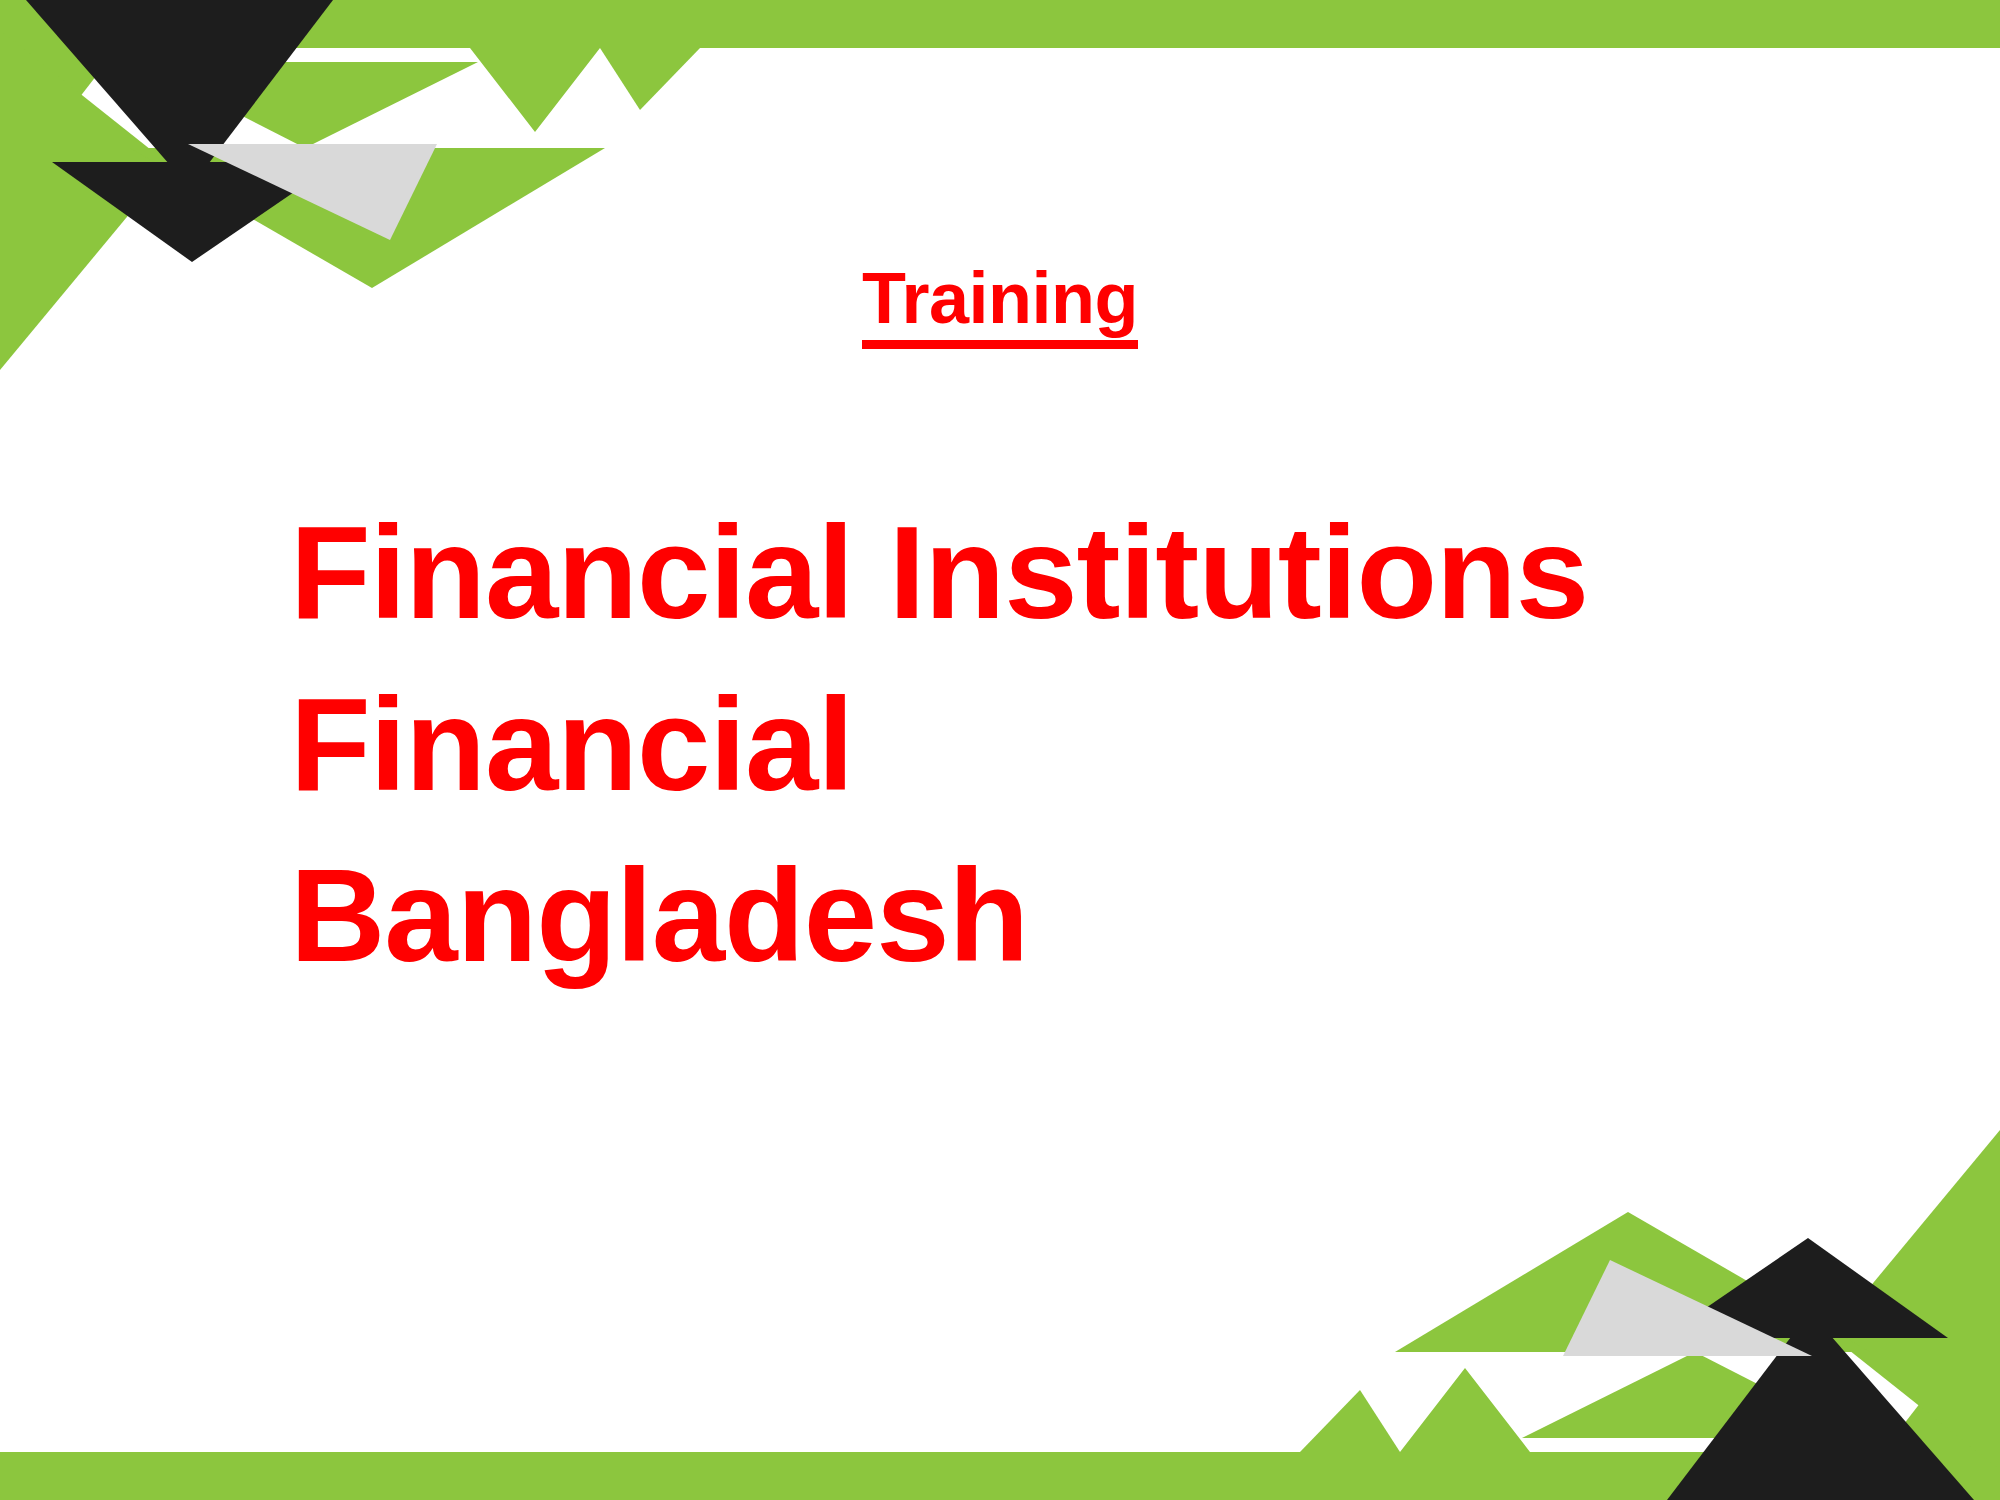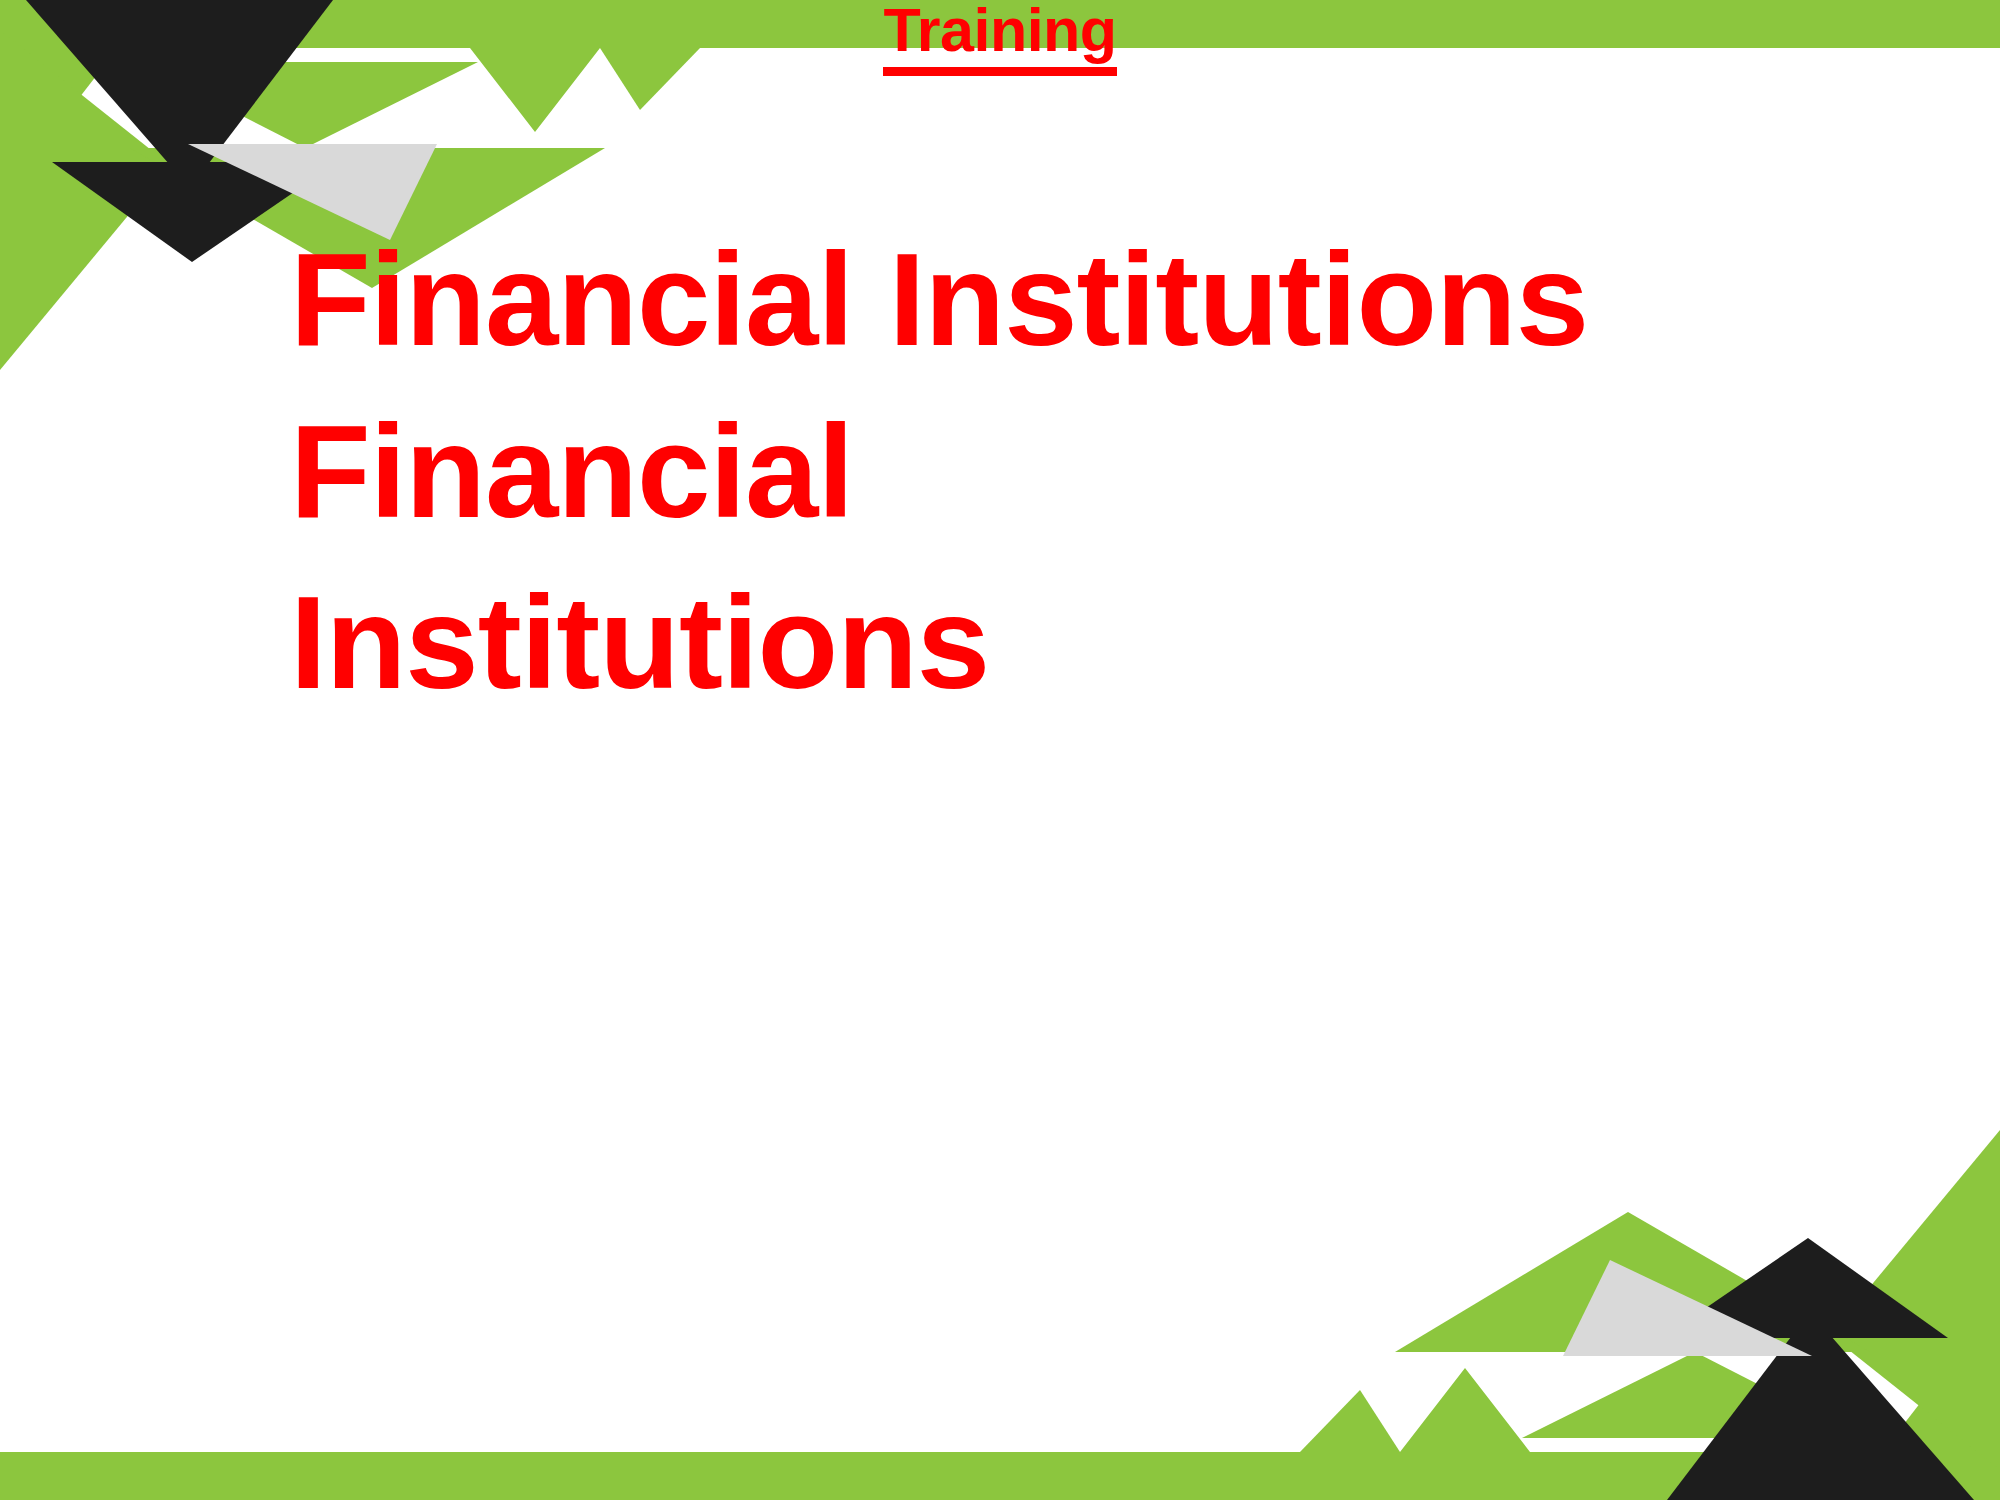--- a/index.html
+++ b/index.html
@@ -32,22 +32,23 @@
     left: 0;
     top: 0;
     width: 2000px;
     height: 1500px;
     display: flex;
     flex-direction: column;
     align-items: center;
   }
 
   .kicker {
+    margin-top: 262px;
     color: #FF0000;
-    font-size: 61px;
+    font-size: 72px;
     font-weight: bold;
     line-height: 1.0;
     letter-spacing: -0.5px;
     text-align: center;
     border-bottom: 9px solid #FF0000;
     padding-bottom: 6px;
     white-space: nowrap;
   }
 
   .main-title {
@@ -101,18 +102,18 @@
     </g>
   </svg>
 
   <div class="content">
 
     <div class="kicker">Training</div>
 
     <div class="main-title">
       <span class="tline">Financial Institutions</span>
       <span class="tline">Financial</span>
-      <span class="tline">Institutions</span>
+      <span class="tline">Bangladesh</span>
     </div>
 
   </div>
 
 </div>
 
 </body></html>

